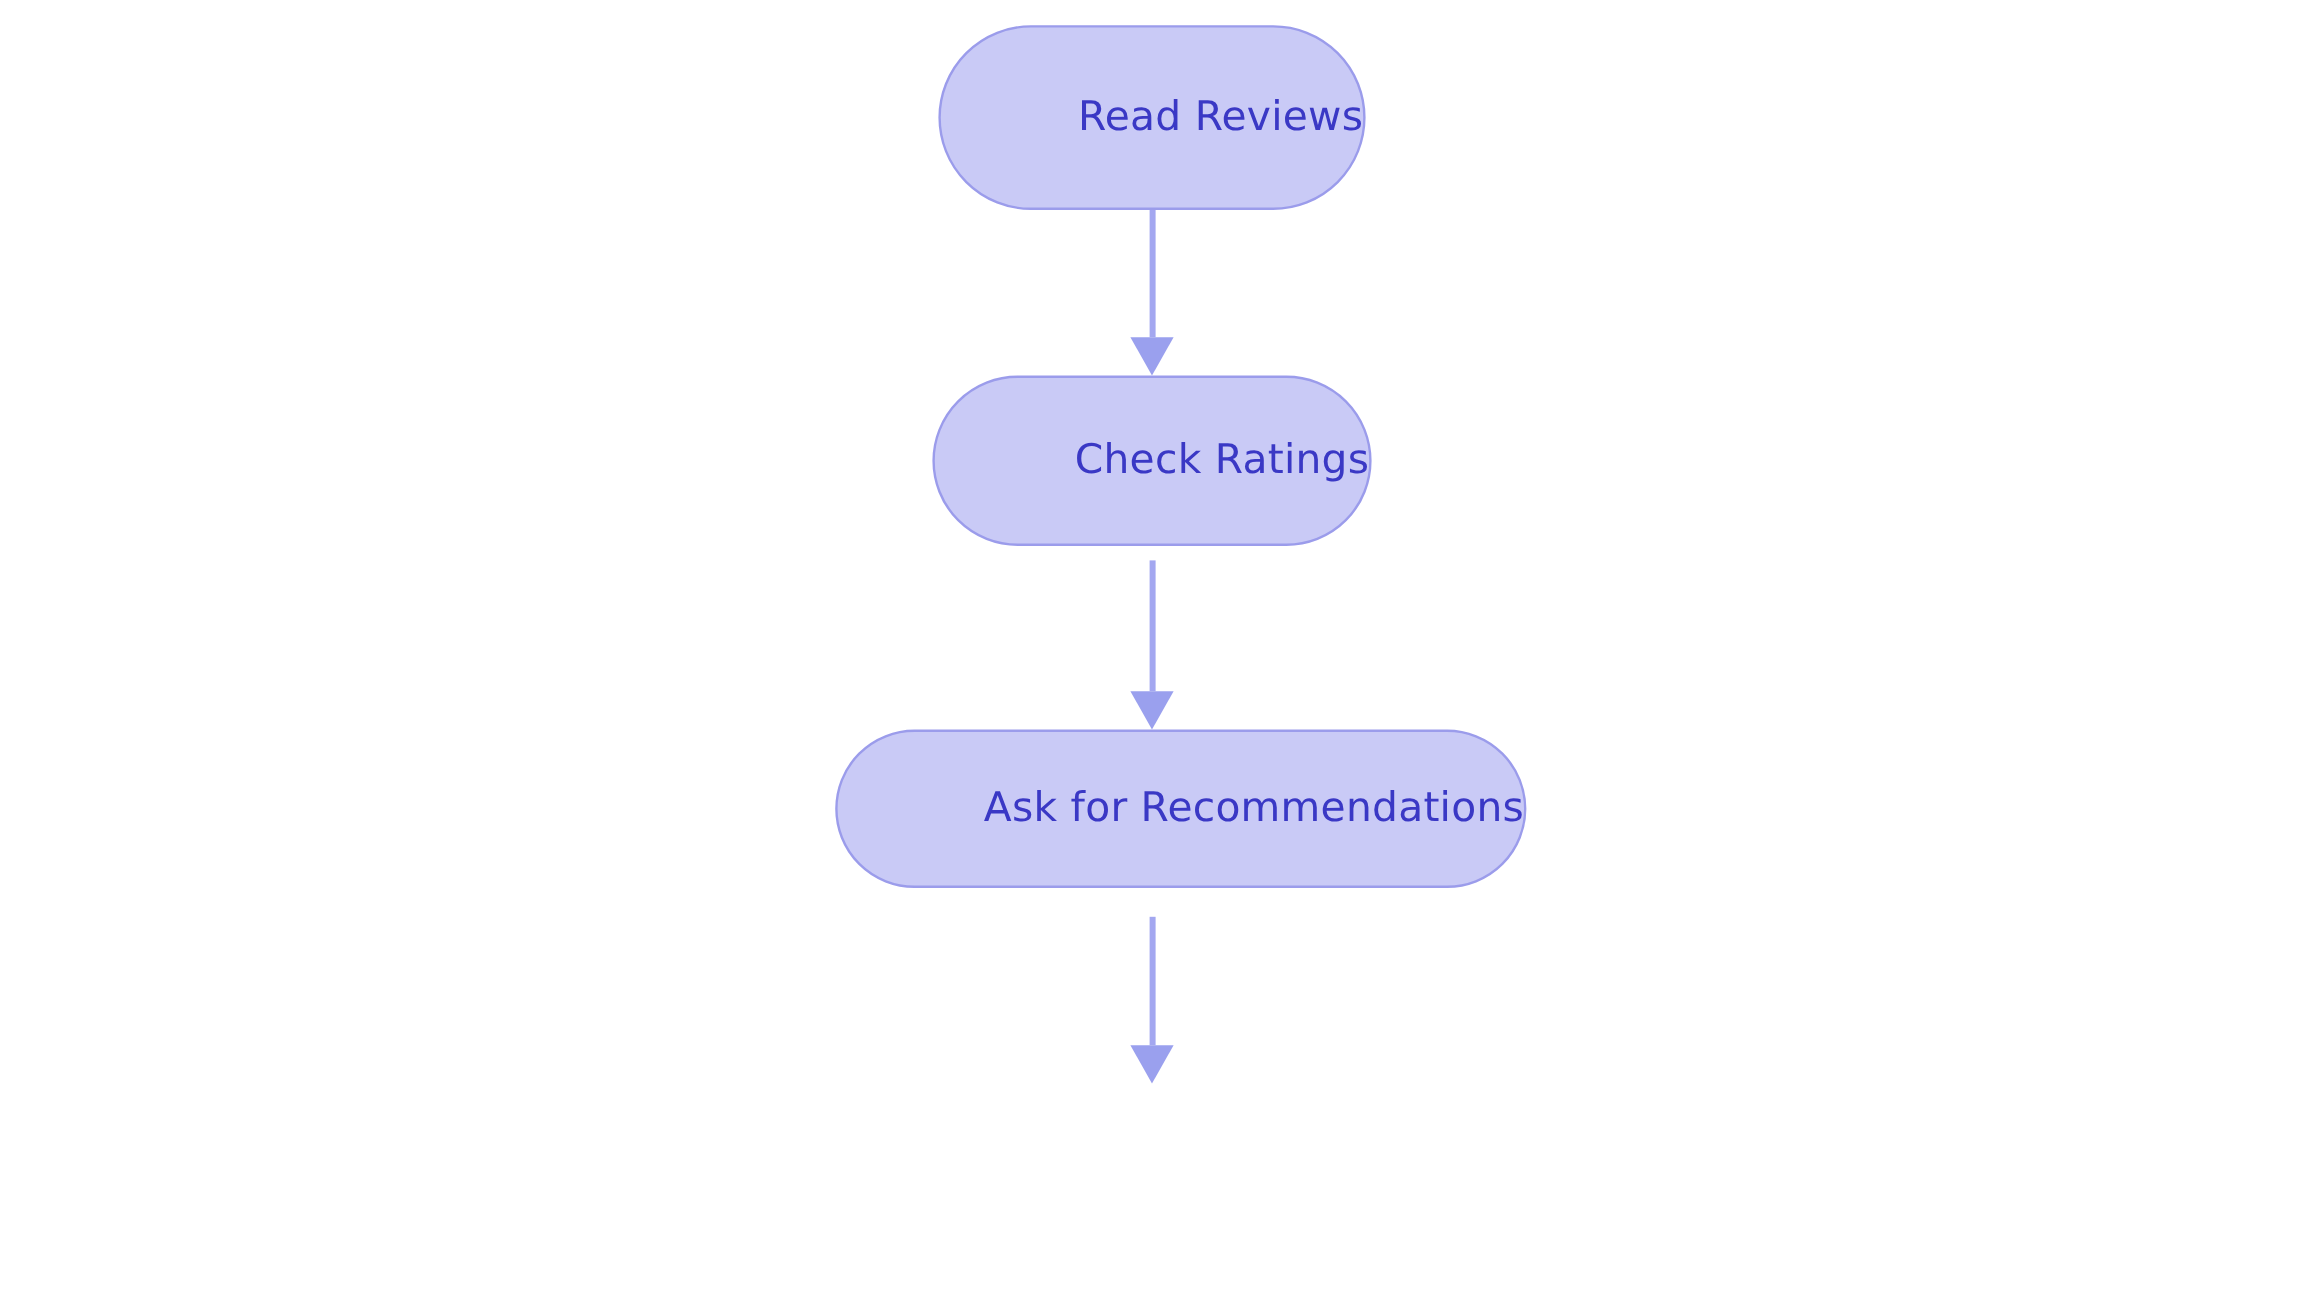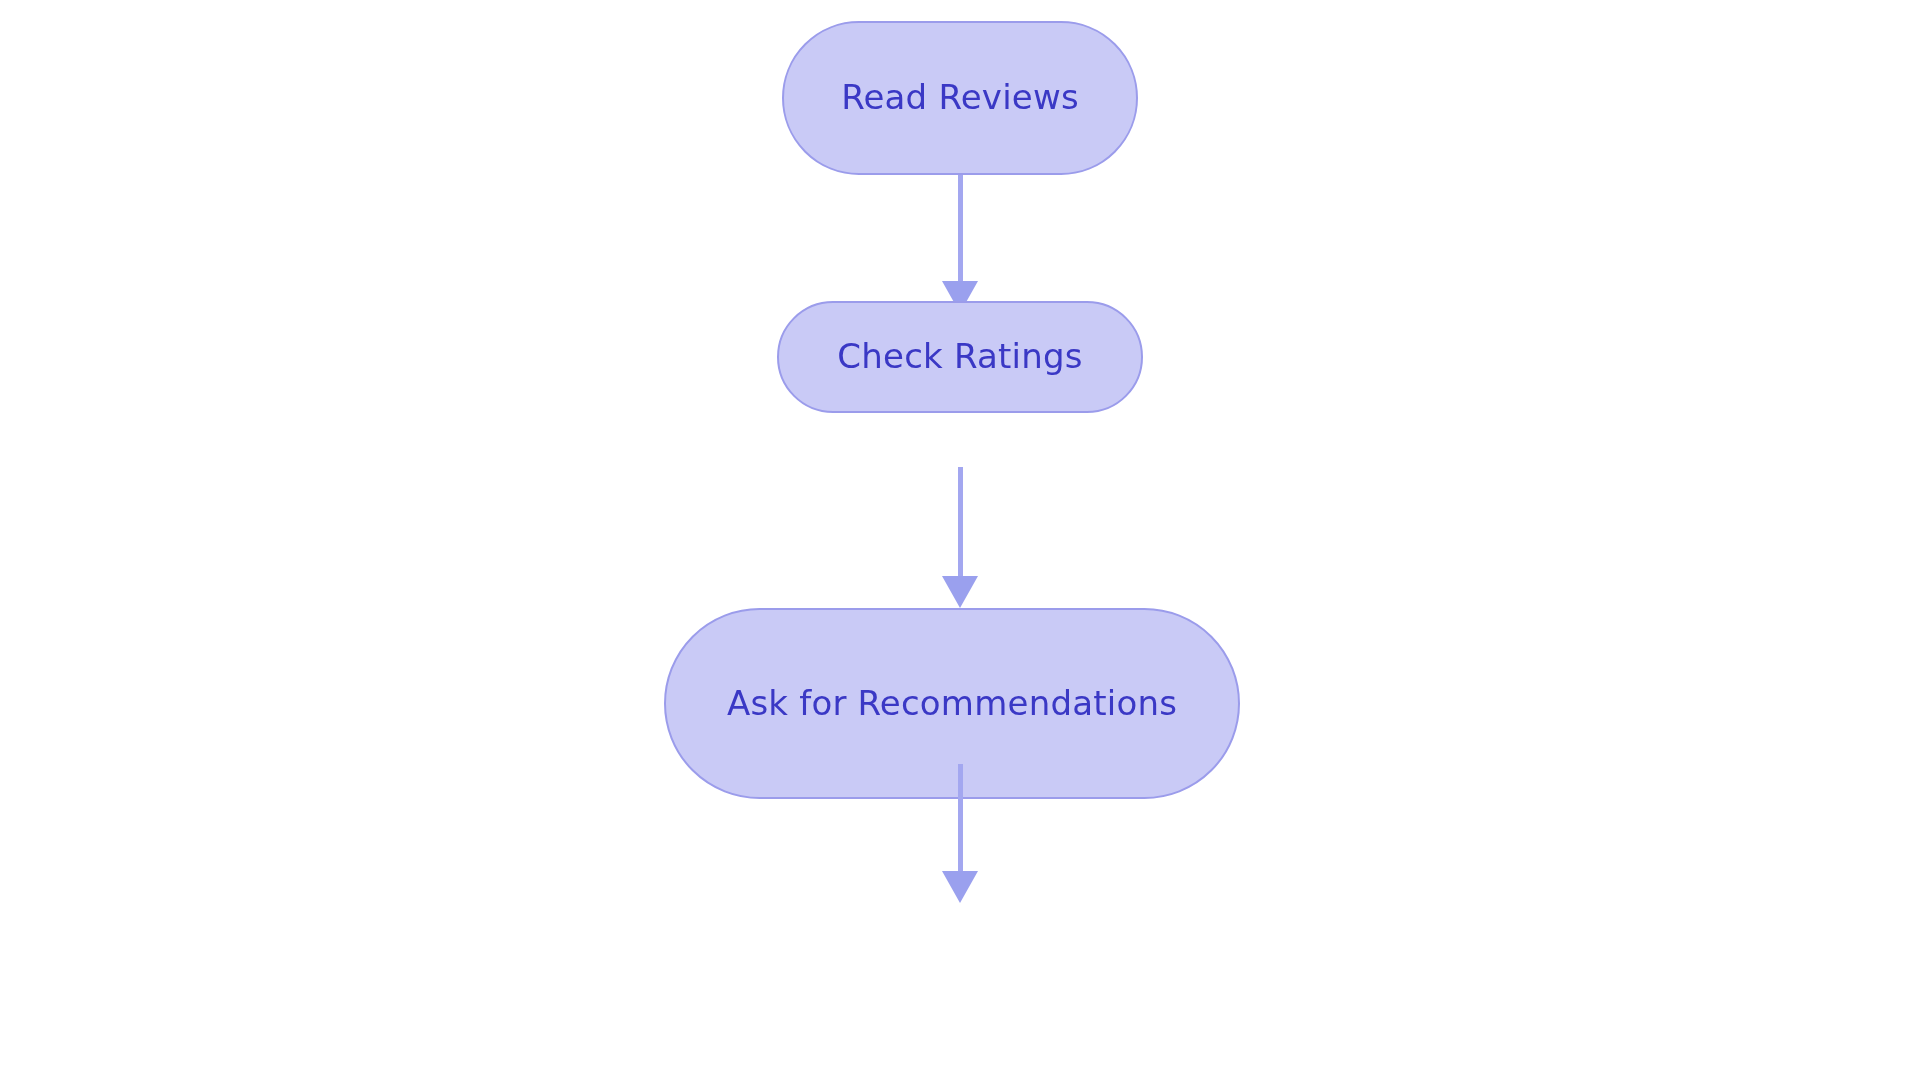--- a/index.html
+++ b/index.html
@@ -21,35 +21,35 @@
     position:relative;
     width:1920px;height:1083px;
     background:var(--background);
   }
   .node{
     position:absolute;
     box-sizing:border-box;
     background:var(--node-fill);
     border:2px solid var(--node-border);
     border-radius:999px;
-    display:flex;align-items:center;justify-content:center;
+    display:flex;align-items:center;justify-content:flex-end;
     cursor:default;
   }
   .node .label{
     color:var(--node-text);
     font-size:34px;
     font-weight:400;
     letter-spacing:0.2px;
     white-space:nowrap;
     line-height:1;
     padding-bottom:2px;
   }
   .node-1{left:782px;top:21px;width:356px;height:154px;}
-  .node-2{left:777px;top:301px;width:366px;height:112px;}
-  .node-3{left:664px;top:608px;width:576px;height:191px;}
+  .node-2{left:777px;top:313px;width:366px;height:142px;}
+  .node-3{left:696px;top:608px;width:576px;height:132px;}
   .node-4{left:793px;top:903px;width:334px;height:153px;}
 
   .arrow{
     position:absolute;
     left:960px;
     transform:translateX(-50%);
     width:36px;
     display:flex;flex-direction:column;align-items:center;
     pointer-events:none;
   }

